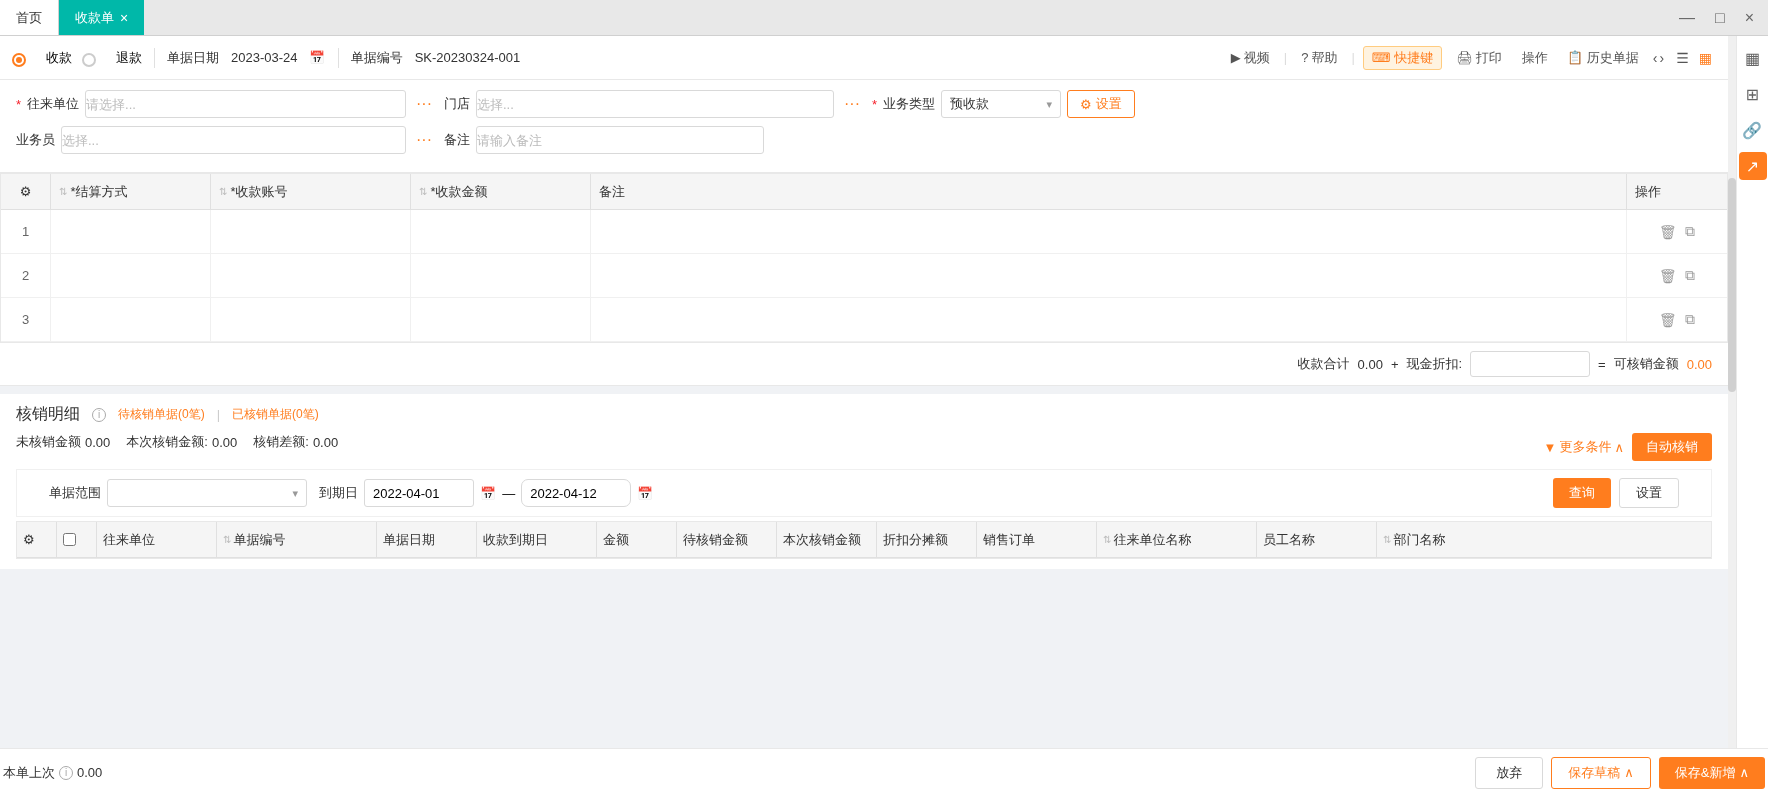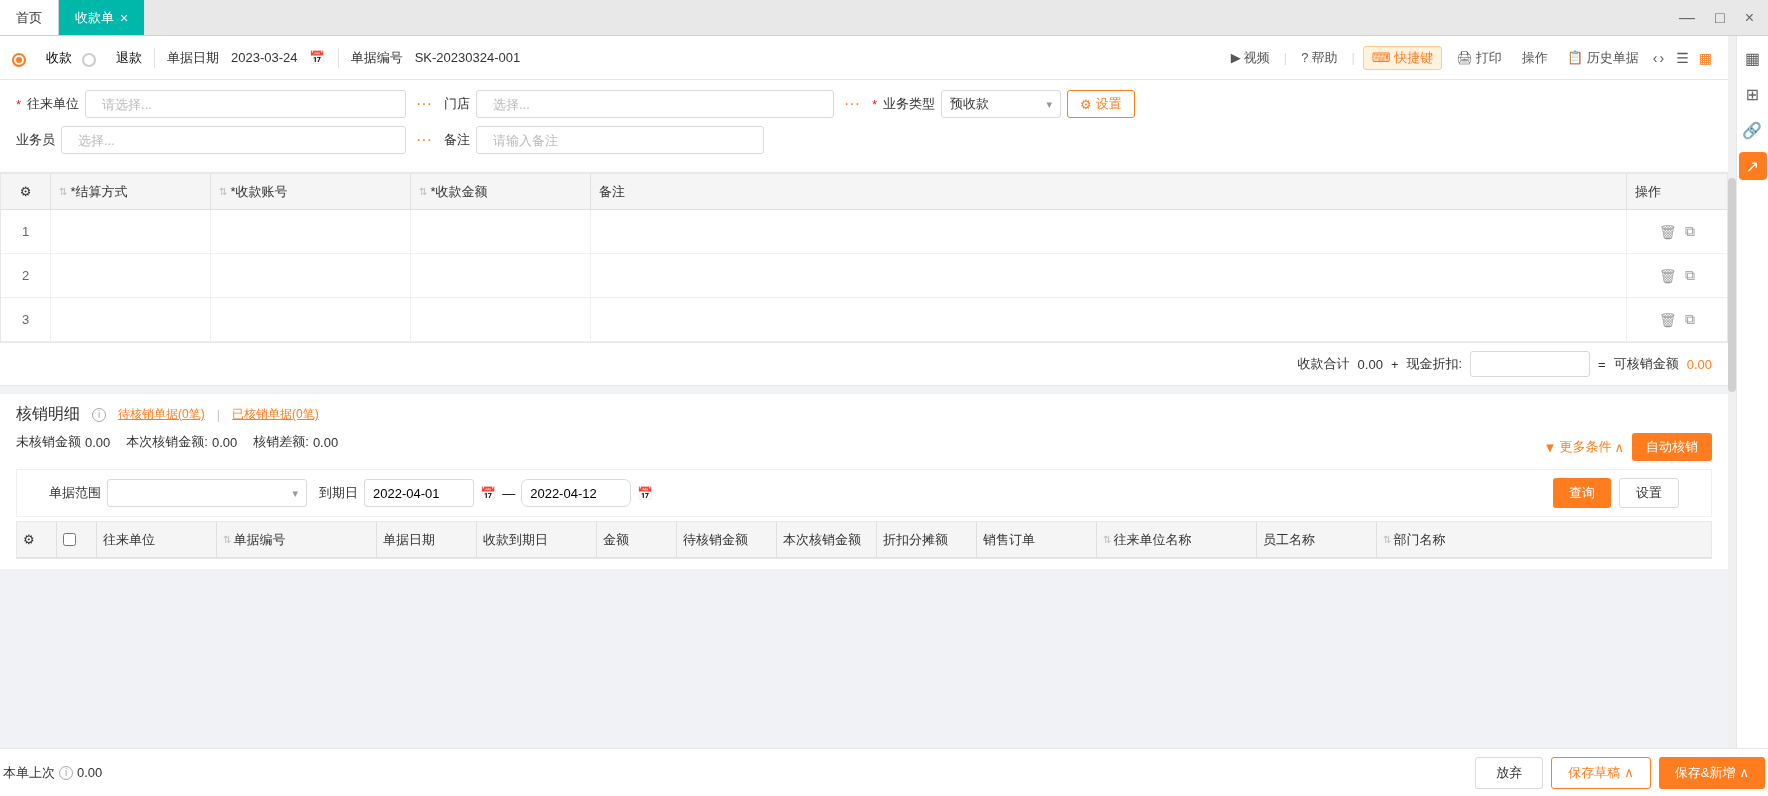--- a/index.html
+++ b/index.html
@@ -47,21 +47,21 @@
 
     
     .form-area {
       background: #fff; padding: 10px 16px; border-bottom: 1px solid #e8e8e8;
     }
     .form-row { display: flex; align-items: center; gap: 8px; margin-bottom: 8px; }
     .form-field { display: flex; align-items: center; gap: 6px; flex: 1; }
     .form-field-label { color: #333; white-space: nowrap; min-width: fit-content; }
     .required { color: #f5222d; }
     .form-input {
-      flex: 1; height: 28px; border: 1px solid #d9d9d9; border-radius: 3px; padding: 0 16px;
+      flex: 1; height: 28px; border: 1px solid #d9d9d9; border-radius: 3px; padding: 0 0;
       color: #333; background: #fff; outline: none;
     }
     .form-input::placeholder { color: #bbb; }
     .more-btn { color: #ff7d1e; cursor: pointer; font-size: 16px; padding: 0 4px; }
     .settings-btn {
       background: #fff; border: 1px solid #ff7d1e; color: #ff7d1e; border-radius: 3px;
       padding: 4px 12px; cursor: pointer; display: flex; align-items: center; gap: 4px;
     }
     .business-type-select {
       display: flex; align-items: center; border: 1px solid #d9d9d9; border-radius: 3px;
@@ -105,21 +105,21 @@
     }
     .calc-value { color: #333; }
     .calc-orange { color: #ff7d1e; font-weight: 500; }
     .calc-input { width: 120px; height: 26px; border: 1px solid #d9d9d9; border-radius: 3px; padding: 0 8px; outline: none; }
 
     
     .verify-section { background: #fff; padding: 10px 16px; margin-top: 8px; }
     .verify-header { display: flex; align-items: center; gap: 12px; margin-bottom: 8px; }
     .verify-title { font-size: 16px; font-weight: 400; color: #333; }
     .info-icon { width: 14px; height: 14px; border-radius: 50%; border: 1px solid #aaa; display: inline-flex; align-items: center; justify-content: center; font-size: 10px; color: #aaa; cursor: pointer; }
-    .verify-tab { color: #ff7d1e; cursor: pointer; text-decoration: underline; font-size: 12px; }
+    .verify-tab { color: #ff7d1e; cursor: pointer; font-size: 12px; }
     .verify-stats { display: flex; align-items: center; gap: 16px; margin-bottom: 10px; color: #333; }
     .stat-item { display: flex; align-items: center; gap: 4px; }
     .stat-value { color: #333; }
     .verify-actions { margin-left: auto; display: flex; align-items: center; gap: 8px; }
     .more-conditions { color: #ff7d1e; cursor: pointer; display: flex; align-items: center; gap: 3px; }
     .auto-verify-btn {
       background: #ff7d1e; color: #fff; border: none; border-radius: 3px; padding: 5px 14px; cursor: pointer;
     }
 
     

